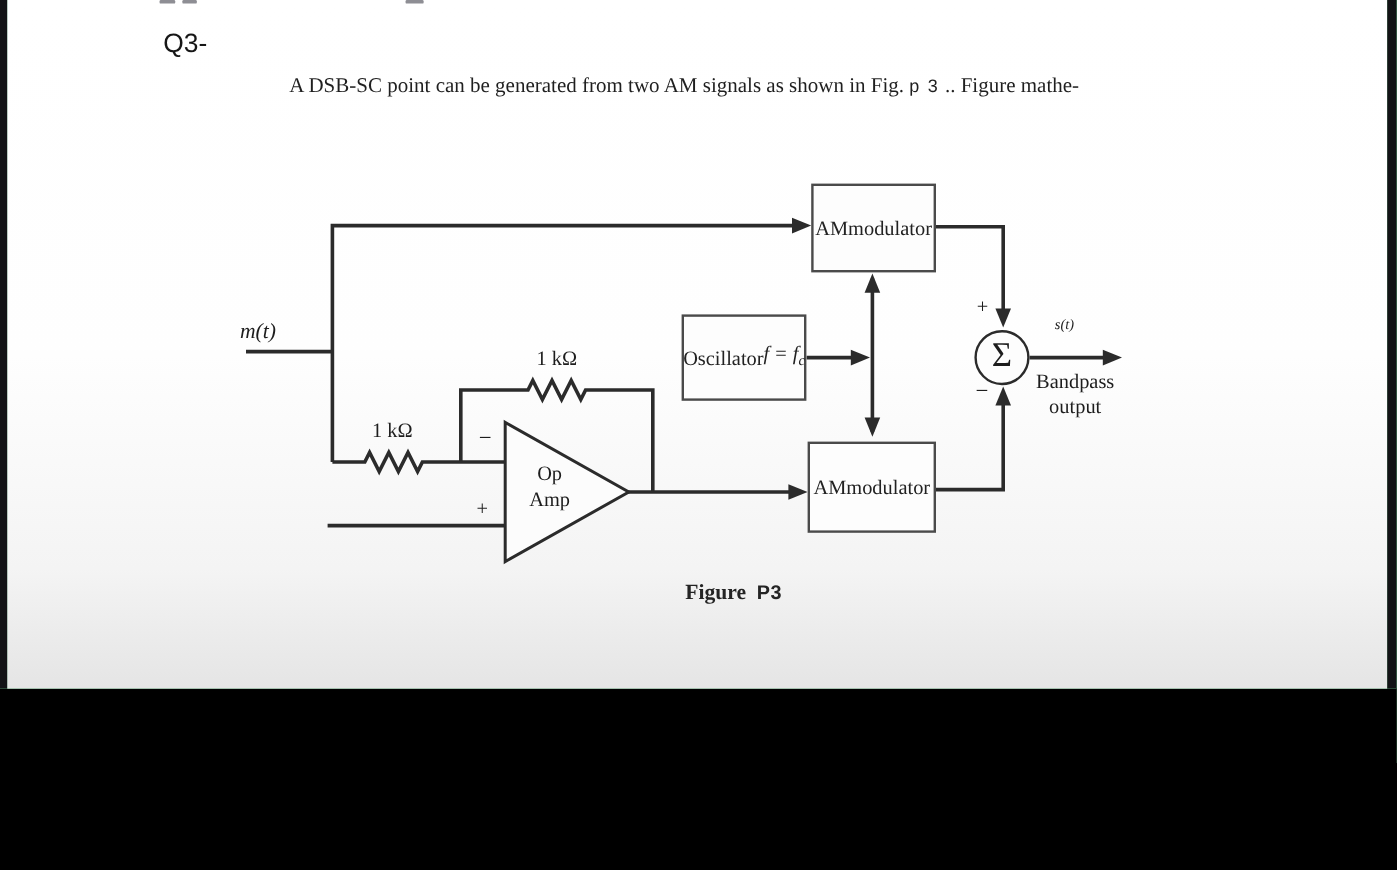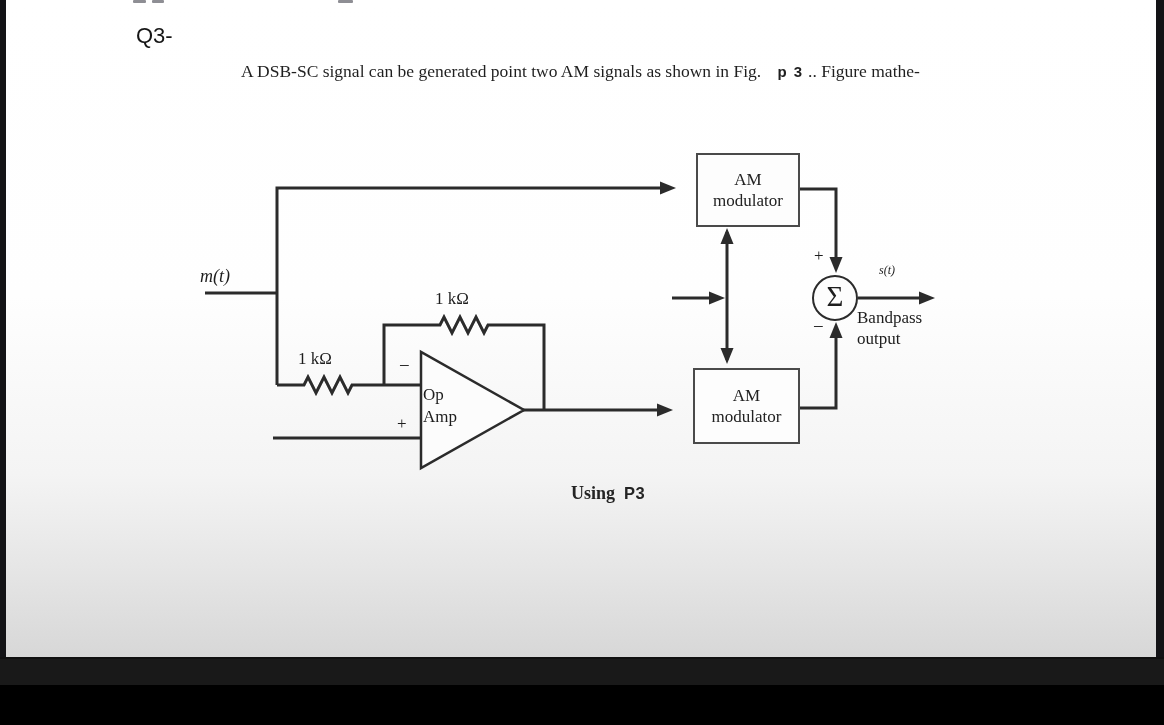--- a/index.html
+++ b/index.html
@@ -1,19 +1,19 @@
 <!DOCTYPE html>
 <html><head>
 <meta charset="utf-8">
 <style>
   * { margin: 0; padding: 0; box-sizing: border-box; }
   html,body { background: #000; }
   .screen {
     position: relative;
-    width: 1164px; height: 685px;
+    width: 1164px; height: 574px;
     overflow: hidden;
     background: #86efac;
     font-family: "Liberation Serif", serif;
     color: #1b1b1b;
   }
   
   .page {
     position: absolute; left: 6px; top: 0; width: 1150px; height: 658px;
     background: linear-gradient(180deg, #ffffff 0%, #fefefe 45%, #f4f4f4 72%, #e4e4e4 88%, #d7d7d7 100%);
   }
@@ -37,41 +37,41 @@
     position: absolute; left: 136px; top: 23px;
     font-family: "Liberation Sans", sans-serif;
     font-size: 22px; color: #161616;
   }
   .problem {
     position: absolute; left: 241px; top: 58px; width: 792px;
     font-size: 17.5px; line-height: 26px; color: #1f1f1f;
   }
   .figref {
     font-family: "Liberation Sans", sans-serif;
-    font-weight: bold; font-size: 15px; letter-spacing: 1.5px; margin-left: 12px;
+    font-weight: normal; font-size: 15px; letter-spacing: 1.5px;
   }
 
   
   .figure { position: absolute; inset: 0; }
   .figure svg { position: absolute; left: 0; top: 0; }
 
   .blockbox {
     position: absolute; background: #fdfdfd; border: 2px solid #4a4a4a;
-    display: flex; flex-direction: column; align-items: center; justify-content: center;
-    font-size: 17px; line-height: 21px; text-align: center; color: #222; margin-left: 20px;
+    display: flex; flex-direction: row; align-items: center; justify-content: center;
+    font-size: 17px; line-height: 21px; text-align: center; color: #222;
   }
   .summer {
     position: absolute; left: 812px; top: 275px; width: 46px; height: 46px;
     border: 2.5px solid #2b2b2b; border-radius: 50%; background: #fdfdfd;
     display: flex; align-items: center; justify-content: center;
     font-size: 29px; padding-bottom: 3px; color: #1d1d1d;
   }
   .flabel { position: absolute; color: #1d1d1d; font-size: 17px; }
   .it { font-style: italic; }
-  .ctr { text-align: left; }
+  .ctr { text-align: center; }
   .osc-eq { font-style: normal; }
   .osc-eq i { font-style: italic; }
   .osc-eq .eqs { margin: 0 5px; }
   .osc-eq sub { font-style: italic; font-size: 12px; }
   .caption { position: absolute; left: 571px; top: 483px; font-size: 18px; font-weight: bold; color: #242424; }
   .caption .capnum { font-family: "Liberation Sans", sans-serif; font-size: 16.5px; margin-left: 9px; letter-spacing: 0.5px; }
 </style>
 </head>
 <body>
 
@@ -81,21 +81,21 @@
   <div class="side-bar left"></div>
   <div class="side-bar right"></div>
 
   <div class="top-mark" style="left:133px;width:13px"></div>
   <div class="top-mark" style="left:152px;width:12px"></div>
   <div class="top-mark" style="left:338px;width:15px"></div>
 
   <div class="q-label">Q3-</div>
 
   <div class="problem">
-    <span>A DSB-SC signal can be generated point two AM signals as shown in Fig. </span><span class="figref">p 3</span><span> .. Figure mathe-</span><br>
+    <span>A DSB-SC point can be generated from two AM signals as shown in Fig. </span><span class="figref">p 3</span><span> .. Figure mathe-</span><br>
   </div>
 
   <div class="figure">
 
     <svg width="1164" height="725" viewBox="0 0 1164 725">
       <g stroke="#2b2b2b" stroke-width="3" fill="none">
         <path d="M205 293 H277"></path>
         <path d="M277 385 V188 H663"></path>
         <path d="M780 189 H836 V262"></path>
         <path d="M672 298 H711"></path>
@@ -118,20 +118,24 @@
         <polygon points="673,410 657,403.5 657,416.5"></polygon>
         <polygon points="836,322 829.5,338 842.5,338"></polygon>
       </g>
     </svg>
 
     <div class="blockbox" style="left:676px;top:153px;width:104px;height:74px">
       <div>AM</div>
       <div>modulator</div>
     </div>
 
+    <div class="blockbox" style="left:568px;top:262px;width:104px;height:72px">
+      <div>Oscillator</div>
+      <div class="osc-eq"><i>f</i><span class="eqs">=</span><i>f</i><sub>c</sub></div>
+    </div>
 
     <div class="blockbox" style="left:673px;top:368px;width:107px;height:76px">
       <div>AM</div>
       <div>modulator</div>
     </div>
 
     <div class="summer">
       <span>Σ</span>
     </div>
     <div class="flabel" style="left:814px;top:246px;font-size:17px">+</div>
@@ -148,21 +152,21 @@
       <div>Amp</div>
     </div>
 
     <div class="flabel it" style="left:879px;top:263px;font-size:12px">s(t)</div>
     <div class="flabel ctr" style="left:857px;top:307px;width:78px;line-height:21px">
       <div>Bandpass</div>
       <div>output</div>
     </div>
 
     <div class="caption">
-      <span>Using</span><span class="capnum">P3</span>
+      <span>Figure</span><span class="capnum">P3</span>
     </div>
 
   </div>
 
   <div class="shelf">
     <div class="shelf-tile" style="left:67px;width:90px"></div>
     <div class="shelf-tile" style="left:221px;width:334px"></div>
     <div class="shelf-tile" style="left:630px;width:371px"></div>
     <div class="shelf-tile" style="left:1024px;width:148px"></div>
   </div>

